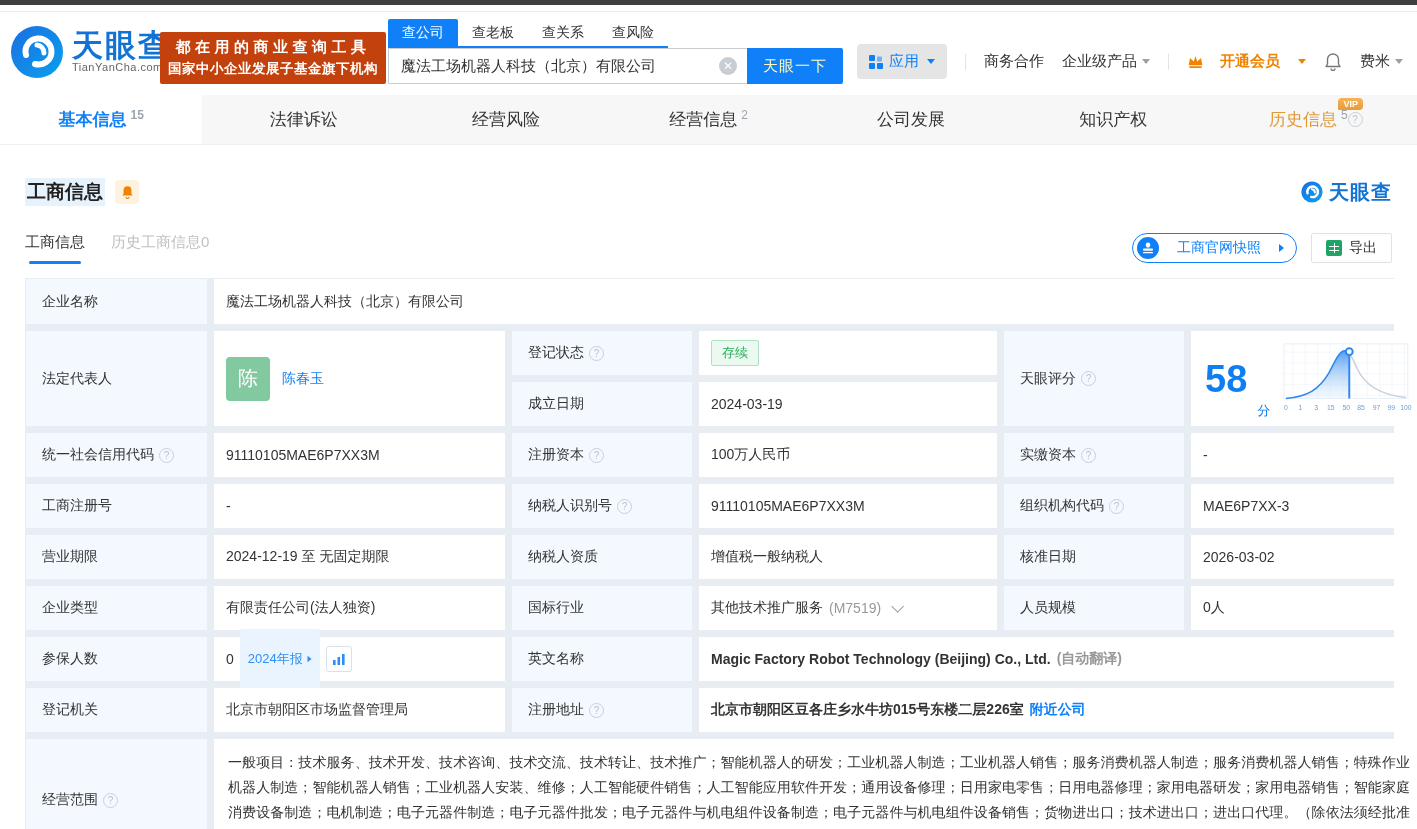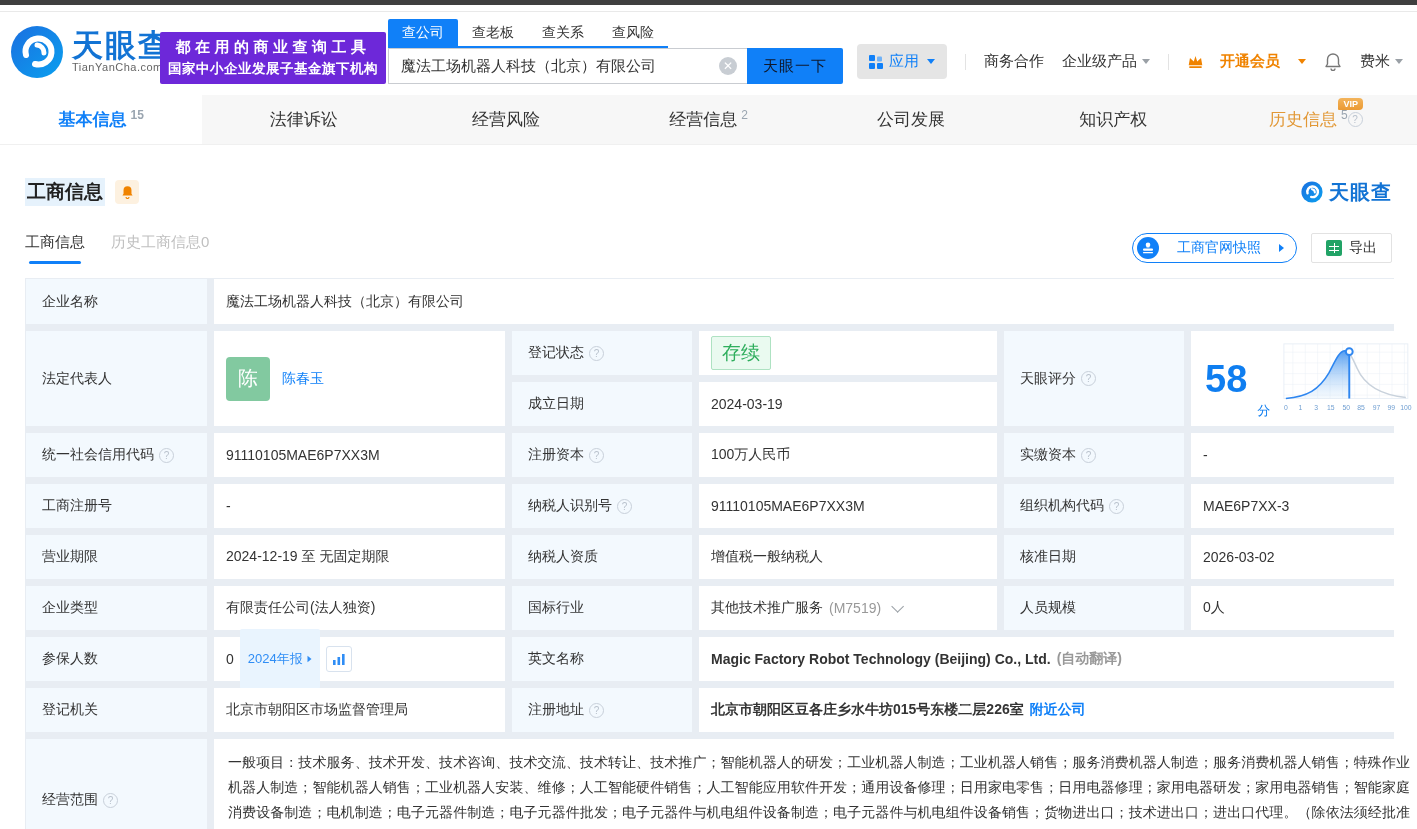--- a/index.html
+++ b/index.html
@@ -9,37 +9,37 @@
   
   .top-strip { height:5px; background:#3f3f3f; }
   .top-hairline { height:1px; background:#e9e9e9; margin-top:6px; }
   .header { position:relative; height:83px; }
 
   .logo { position:absolute; left:10px; top:13px; display:flex; align-items:center; gap:8px; }
   .logo-text .cn { font-size:31px; font-weight:bold; color:#1273d4; letter-spacing:2px; line-height:30px; }
   .logo-text .en { font-size:11px; color:#666; letter-spacing:.5px; }
 
   .banner { position:absolute; left:160px; top:20px; width:226px; height:52px;
-    background:#6d28d9; color:#fff; display:flex; flex-direction:column; justify-content:center;
+    background:#c2410c; color:#fff; display:flex; flex-direction:column; justify-content:center;
     align-items:center; border-radius:2px; }
   .banner .l1 { font-size:15px; font-weight:bold; letter-spacing:4.5px; }
   .banner .l2 { font-size:13.5px; font-weight:bold; letter-spacing:.5px; margin-top:3px; }
 
   .search { position:absolute; left:388px; top:7px; }
   .search-tabs { display:inline-flex; border-bottom:2px solid #1080f8; }
   .search-tab { font-size:14px; padding:5px 14px 4px; color:#333; cursor:pointer; }
   .search-tab.active { background:#1080f8; color:#fff; border-radius:2px 2px 0 0; }
   .search-row { display:flex; }
   .search-input-wrap { position:relative; width:359px; }
   .search-input { width:359px; height:36px; border:1px solid #c9ccd1; border-right:none;
     font-size:15px; padding:0 34px 0 12px; color:#333; outline:none;
     font-family:"Liberation Sans","DejaVu Sans",sans-serif; }
   .clear-ic { position:absolute; right:10px; top:9px; width:18px; height:18px; border-radius:50%;
     background:#c8cdd3; color:#fff; font-size:12px; line-height:18px; text-align:center; cursor:pointer; }
-  .search-btn { width:96px; height:36px; background:#1080f8; color:#0f172a; font-size:15px;
+  .search-btn { width:96px; height:36px; background:#1080f8; color:#fef9c3; font-size:15px;
     border:none; border-radius:0 2px 2px 0; cursor:pointer; letter-spacing:1px;
     font-family:"Liberation Sans","DejaVu Sans",sans-serif; }
 
   .top-nav { position:absolute; right:14px; top:32px; display:flex; align-items:center; gap:18px; font-size:15px; }
   .nav-apps { display:flex; align-items:center; gap:6px; background:#e5e5e5; color:#1080f8;
     padding:8px 12px; border-radius:4px; cursor:pointer; }
   .caret { width:0; height:0; border-left:4px solid transparent; border-right:4px solid transparent;
     border-top:5px solid #9aa0a6; display:inline-block; margin-left:2px; }
   .caret.blue { border-top-color:#1080f8; }
   .caret.orange { border-top-color:#f08300; }
@@ -95,21 +95,21 @@
   .span5 { grid-column:span 5; }
   .span3 { grid-column:span 3;font-weight:bold; }
   .rspan2 { grid-row:span 2; }
   .gray { color:#999; }
   .link { color:#1080f8; cursor:pointer; text-decoration:none; }
 
   .avatar { width:44px; height:44px; border-radius:4px; background:#82c9a0; color:#fff; font-size:20px;
     display:flex; align-items:center; justify-content:center; flex:none; }
   .legal-cell { gap:12px; }
 
-  .badge-green { color:#2fae5d; background:#eafaf0; border:1px solid #aee2c2; font-size:19px;
+  .badge-green { color:#2fae5d; background:#eafaf0; border:1px solid #aee2c2; font-size:13px;
     padding:3px 10px; border-radius:2px; }
 
   .pill-blue { color:#2f8df5; background:#e9f4fe; font-size:13px; padding:21px 8px; border-radius:2px;
     display:inline-flex; align-items:center; gap:4px; cursor:pointer; }
   .pill-blue .tri-r { border-left-color:#2f8df5; transform:scale(.8); }
   .mini-chart-btn { width:26px; height:26px; border:1px solid #d8e2ee; border-radius:3px; display:flex;
     align-items:center; justify-content:center; cursor:pointer; background:#fff; }
 
   .score-cell { gap:10px; padding-left:14px; }
   .score-num { font-size:38px; font-weight:bold; color:#0f7ef0; line-height:1; }

